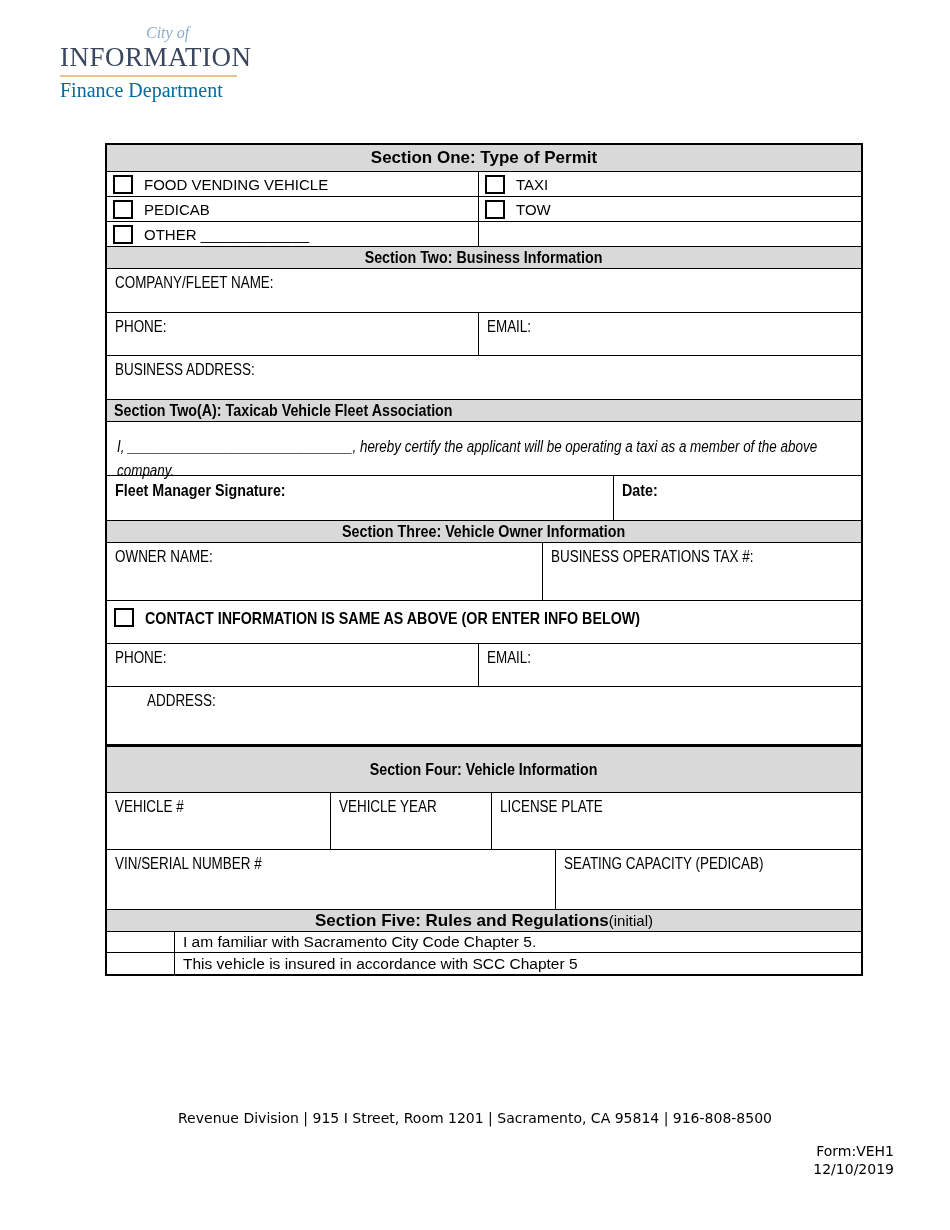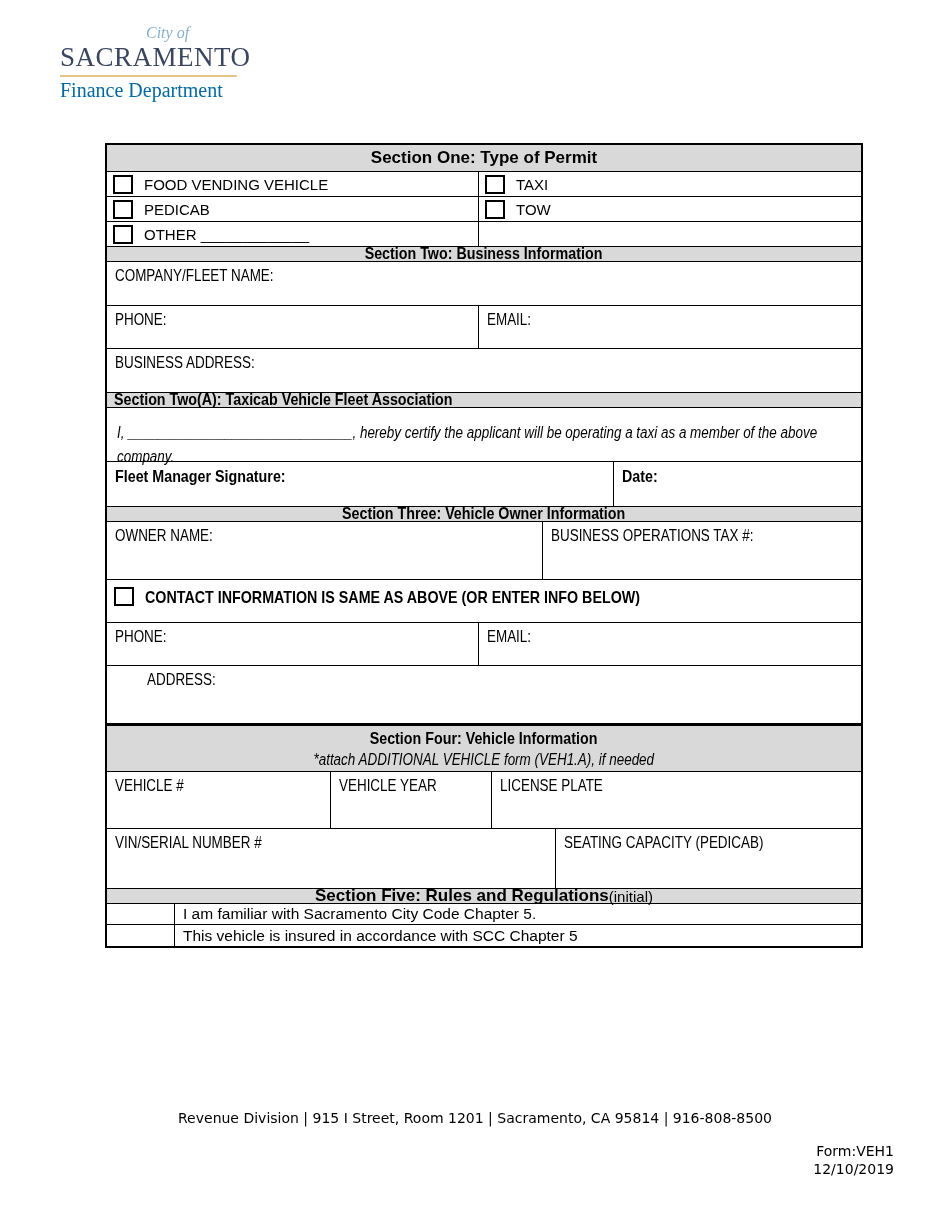--- a/index.html
+++ b/index.html
@@ -81,40 +81,40 @@
   .w-s1-left { width:372px; flex:none; }
   .w-half    { width:372px; flex:none; }
   .w-fleet   { width:507px; flex:none; }
   .w-owner   { width:436px; flex:none; }
   .w-veh1    { width:224px; flex:none; }
   .w-veh2    { width:161px; flex:none; }
   .w-vin     { width:449px; flex:none; }
   .grow { flex:1 1 auto; }
 
   
-  .h27{height:27px}.h25{height:25px}.h26{height:15px}.h44{height:44px}
+  .h27{height:27px}.h25{height:25px}.h26{height:22px}.h44{height:44px}
   .h43{height:43px}.h59{height:54px}.h45{height:45px}.h58{height:58px}
   .h60{height:60px}.h46{height:46px}.h57{height:57px}.h21{height:21px}
 
   
   .footer-line {
     position:absolute; top:1110px; left:0; width:100%;
     text-align:center; font-family:"DejaVu Sans", sans-serif; font-size:14px;
   }
   .form-ref {
     position:absolute; top:1142px; right:56px; text-align:right;
     font-family:"DejaVu Sans", sans-serif; font-size:14px; line-height:18px;
   }
 </style>
 </head>
 <body>
 
 <div class="logo">
   <span class="cityof">City of</span>
-  <span class="sacname">SACRAMENTO</span>
+  <span class="sacname">INFORMATION</span>
   <span class="goldline"></span>
   <span class="dept">Finance Department</span>
 </div>
 
 <div class="doc-title">VEHICLE PERMIT APPLICATION</div>
 
 <div class="tbl">
 
   <div class="row h27">
     <div class="sec-h">Section One: Type of Permit</div>
@@ -233,21 +233,20 @@
 
   <div class="row h60 thickb">
     <div class="cell field grow">
       <span class="nw">ADDRESS:</span>
     </div>
   </div>
 
   <div class="row h46">
     <div class="sec-h twolines">
       <span class="nwc">Section Four: Vehicle Information</span>
-      <span class="note-line"><span class="nwc">*attach ADDITIONAL VEHICLE form (VEH1.A), if needed</span></span>
     </div>
   </div>
 
   <div class="row h57">
     <div class="cell field w-veh1">
       <span class="nw">VEHICLE #</span>
     </div>
     <div class="cell field w-veh2">
       <span class="nw">VEHICLE YEAR</span>
     </div>

